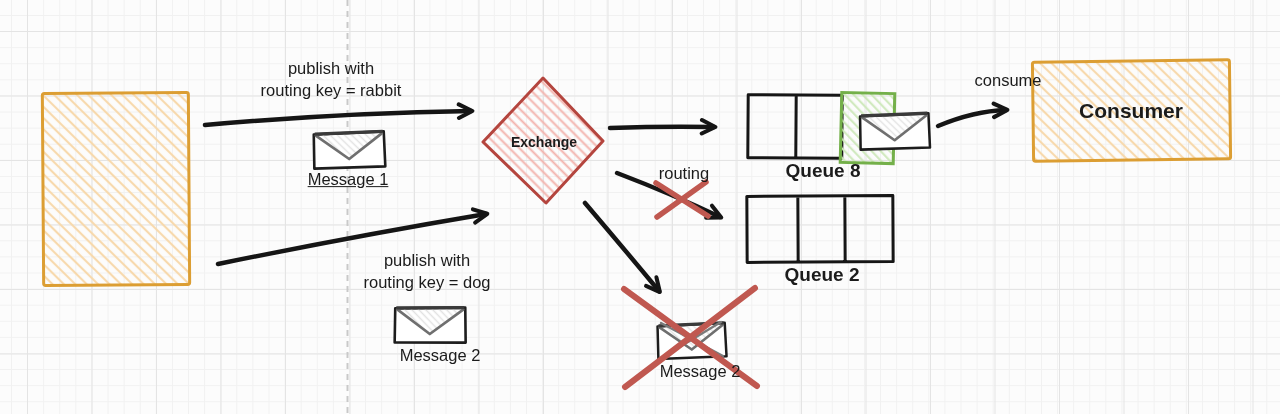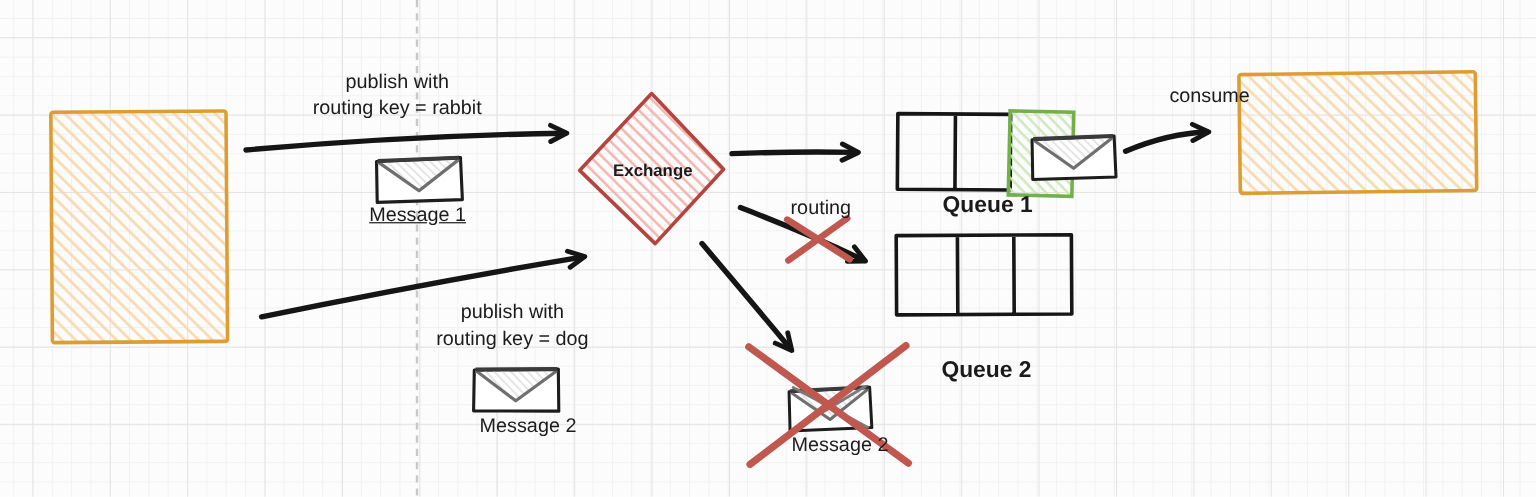--- a/index.html
+++ b/index.html
@@ -27,21 +27,21 @@
     white-space: pre-line;
     line-height: 1.32;
     font-size: 16.5px;
     pointer-events: none;
   }
   .bold { font-weight: 700; }
   .lbl-producer        { left: 116px;  top: 188px; font-size: 21px; }
   .lbl-consumer        { left: 1131px; top: 111px; font-size: 21px; }
   .lbl-exchange        { left: 544px;  top: 142px; font-size: 14px; }
   .lbl-queue1          { left: 823px;  top: 171px; font-size: 19px; }
-  .lbl-queue2          { left: 822px;  top: 275px; font-size: 19px; margin-top: 34px; }
+  .lbl-queue2          { left: 822px;  top: 275px; font-size: 19px; }
   .lbl-publish-rabbit  { left: 331px;  top: 80px;  }
   .lbl-publish-dog     { left: 427px;  top: 272px; }
   .lbl-bound-rabbit    { left: 666px;  top: 98px;  }
   .lbl-turtle          { left: 684px;  top: 174px; }
   .lbl-consume         { left: 977px;  top: 81px; margin-left: 31px;  }
   .lbl-message1        { left: 348px;  top: 180px; text-decoration: underline; }
   .lbl-message2        { left: 440px;  top: 356px; }
   .lbl-message2-rej    { left: 700px;  top: 372px; }
 </style>
 </head>
@@ -108,22 +108,23 @@
       <line x1="706" y1="182" x2="657" y2="217"></line>
     </g>
 
     <g stroke-width="6" stroke-linecap="round" stroke="#c05850">
       <line x1="624" y1="289" x2="757" y2="386"></line>
       <line x1="755" y1="288" x2="625" y2="387"></line>
     </g>
   </svg>
 
   <div class="lbl bold lbl-exchange">Exchange</div>
-  <div class="lbl bold lbl-queue1">Queue 1</div>
+  <div class="lbl bold lbl-queue1">Queue 8</div>
   <div class="lbl bold lbl-queue2">Queue 2</div>
+  <div class="lbl bold lbl-consumer">Consumer</div>
 
   <div class="lbl lbl-publish-rabbit">publish with
 routing key = rabbit</div>
   <div class="lbl lbl-publish-dog">publish with
 routing key = dog</div>
   <div class="lbl lbl-turtle">routing</div>
   <div class="lbl lbl-consume">consume</div>
 
   <div class="lbl lbl-message1">Message 1</div>
   <div class="lbl lbl-message2">Message 2</div>

